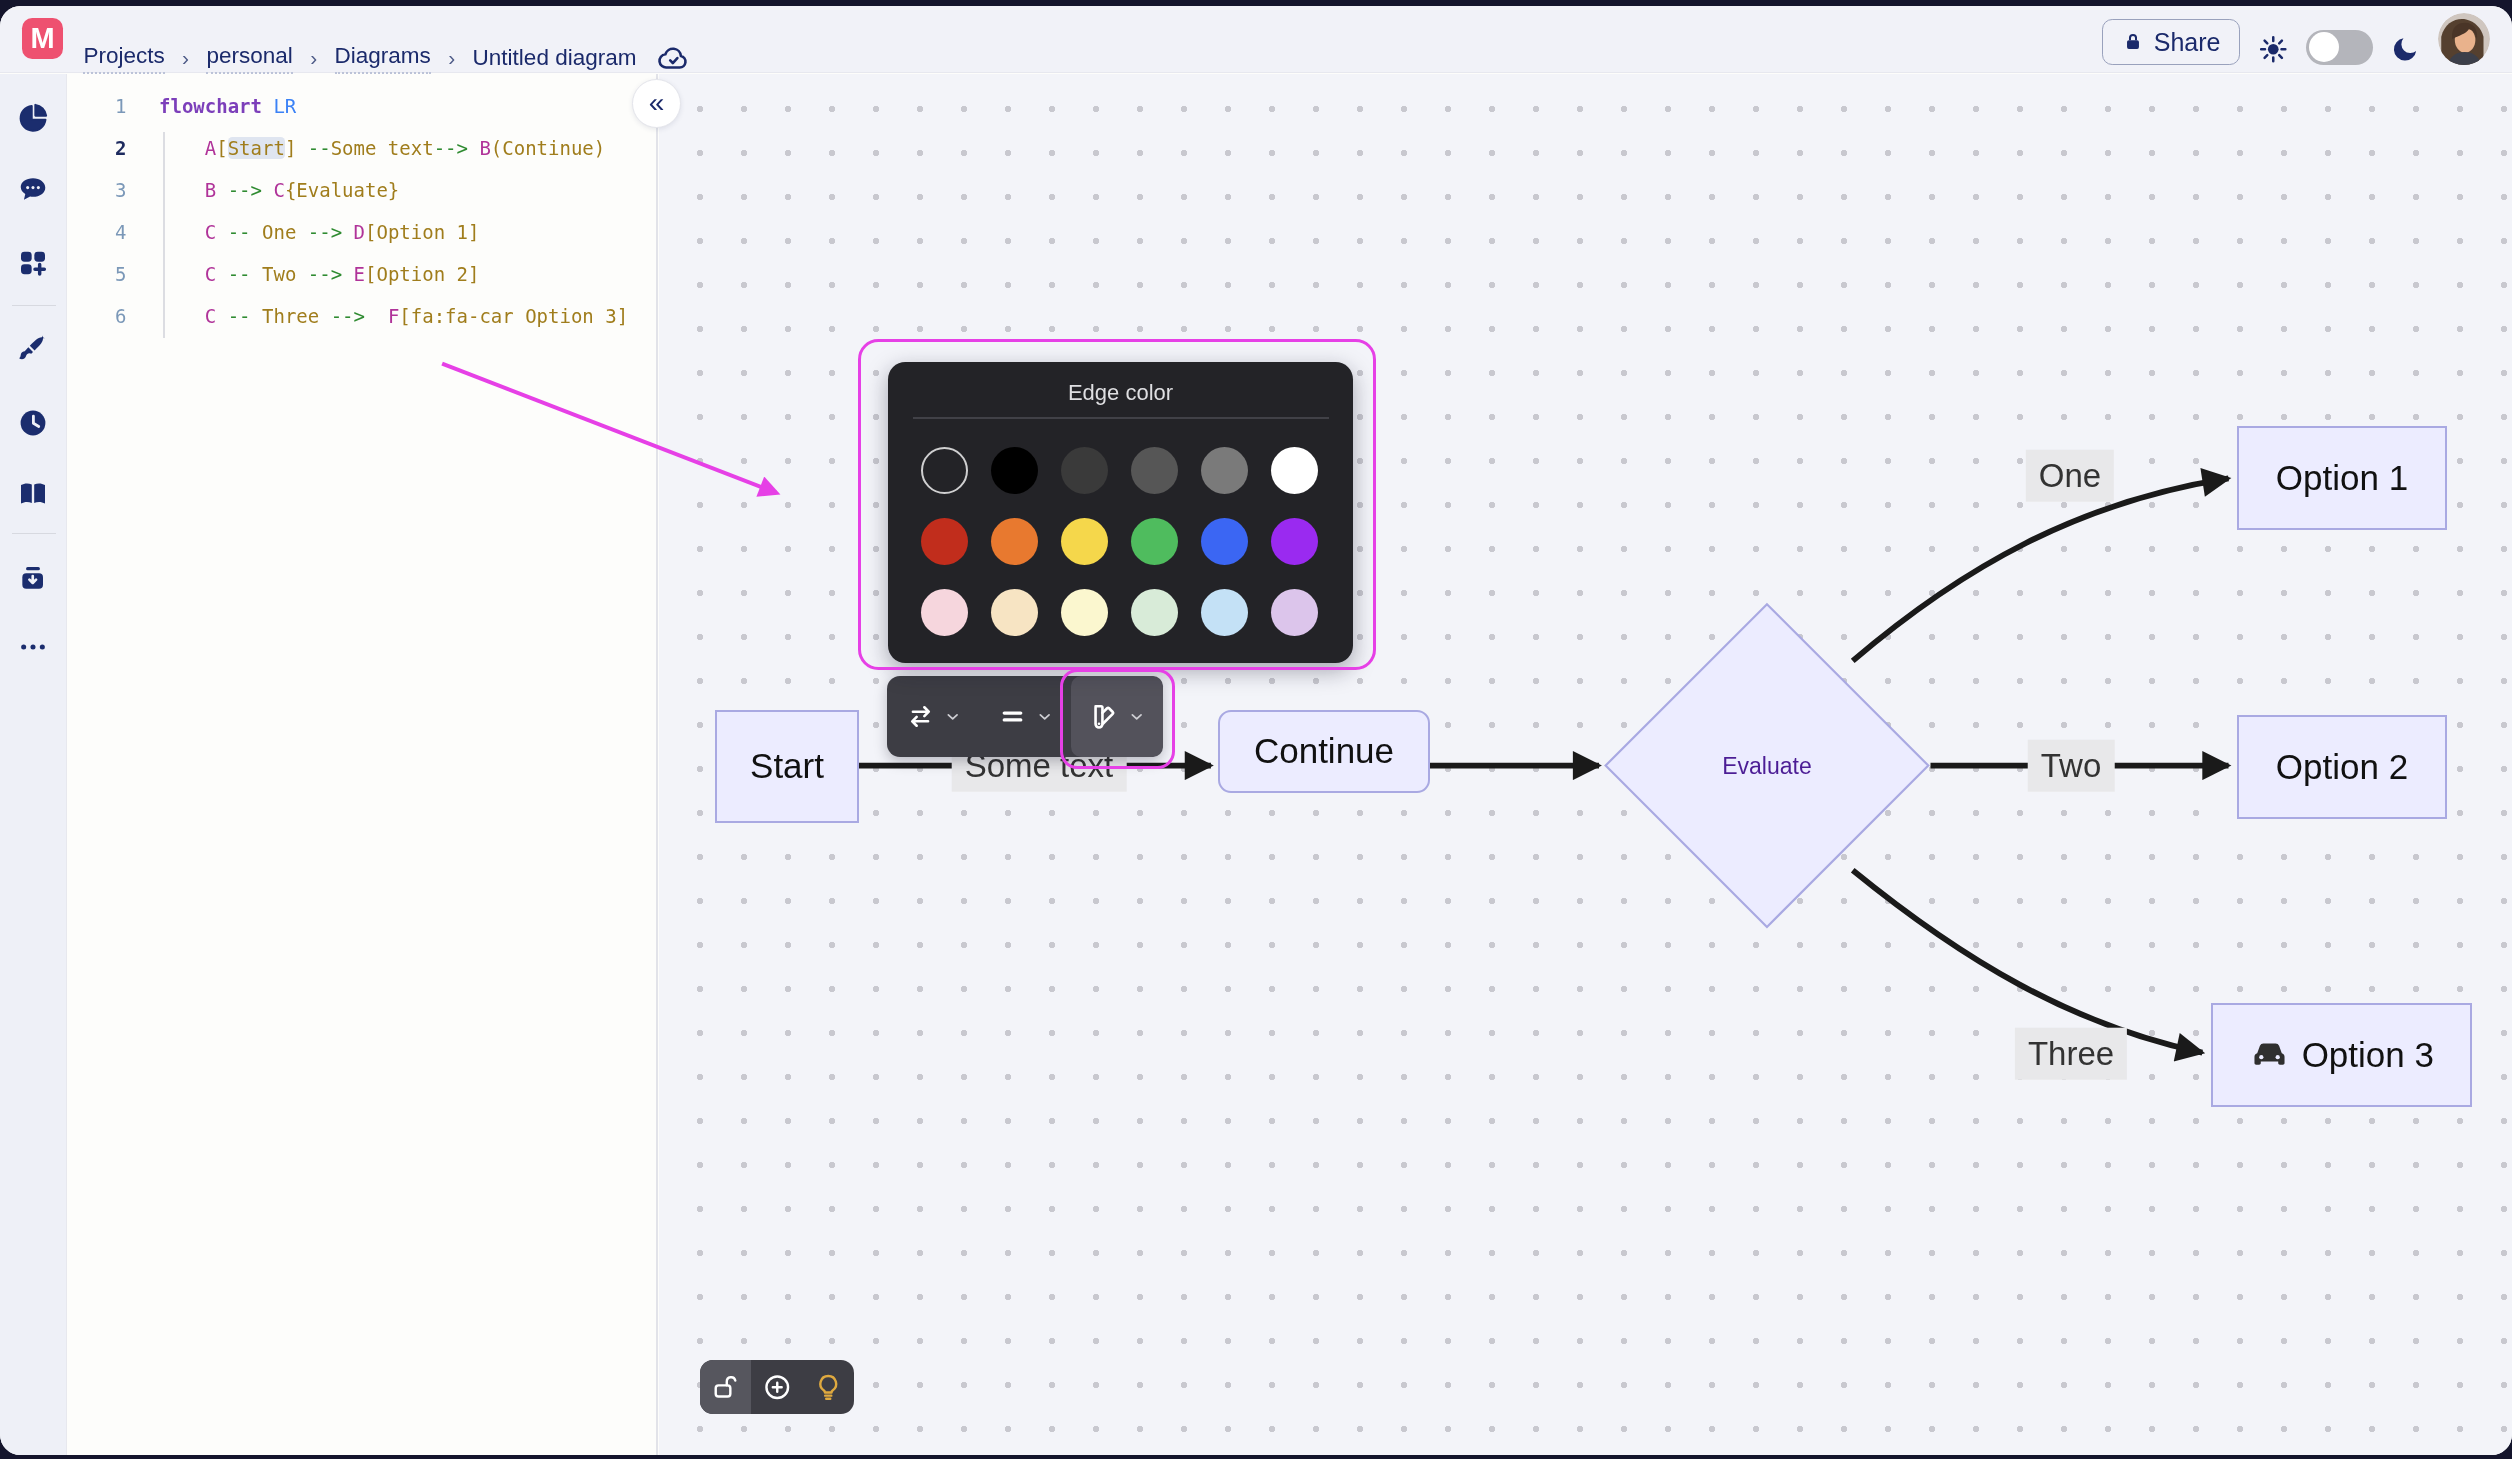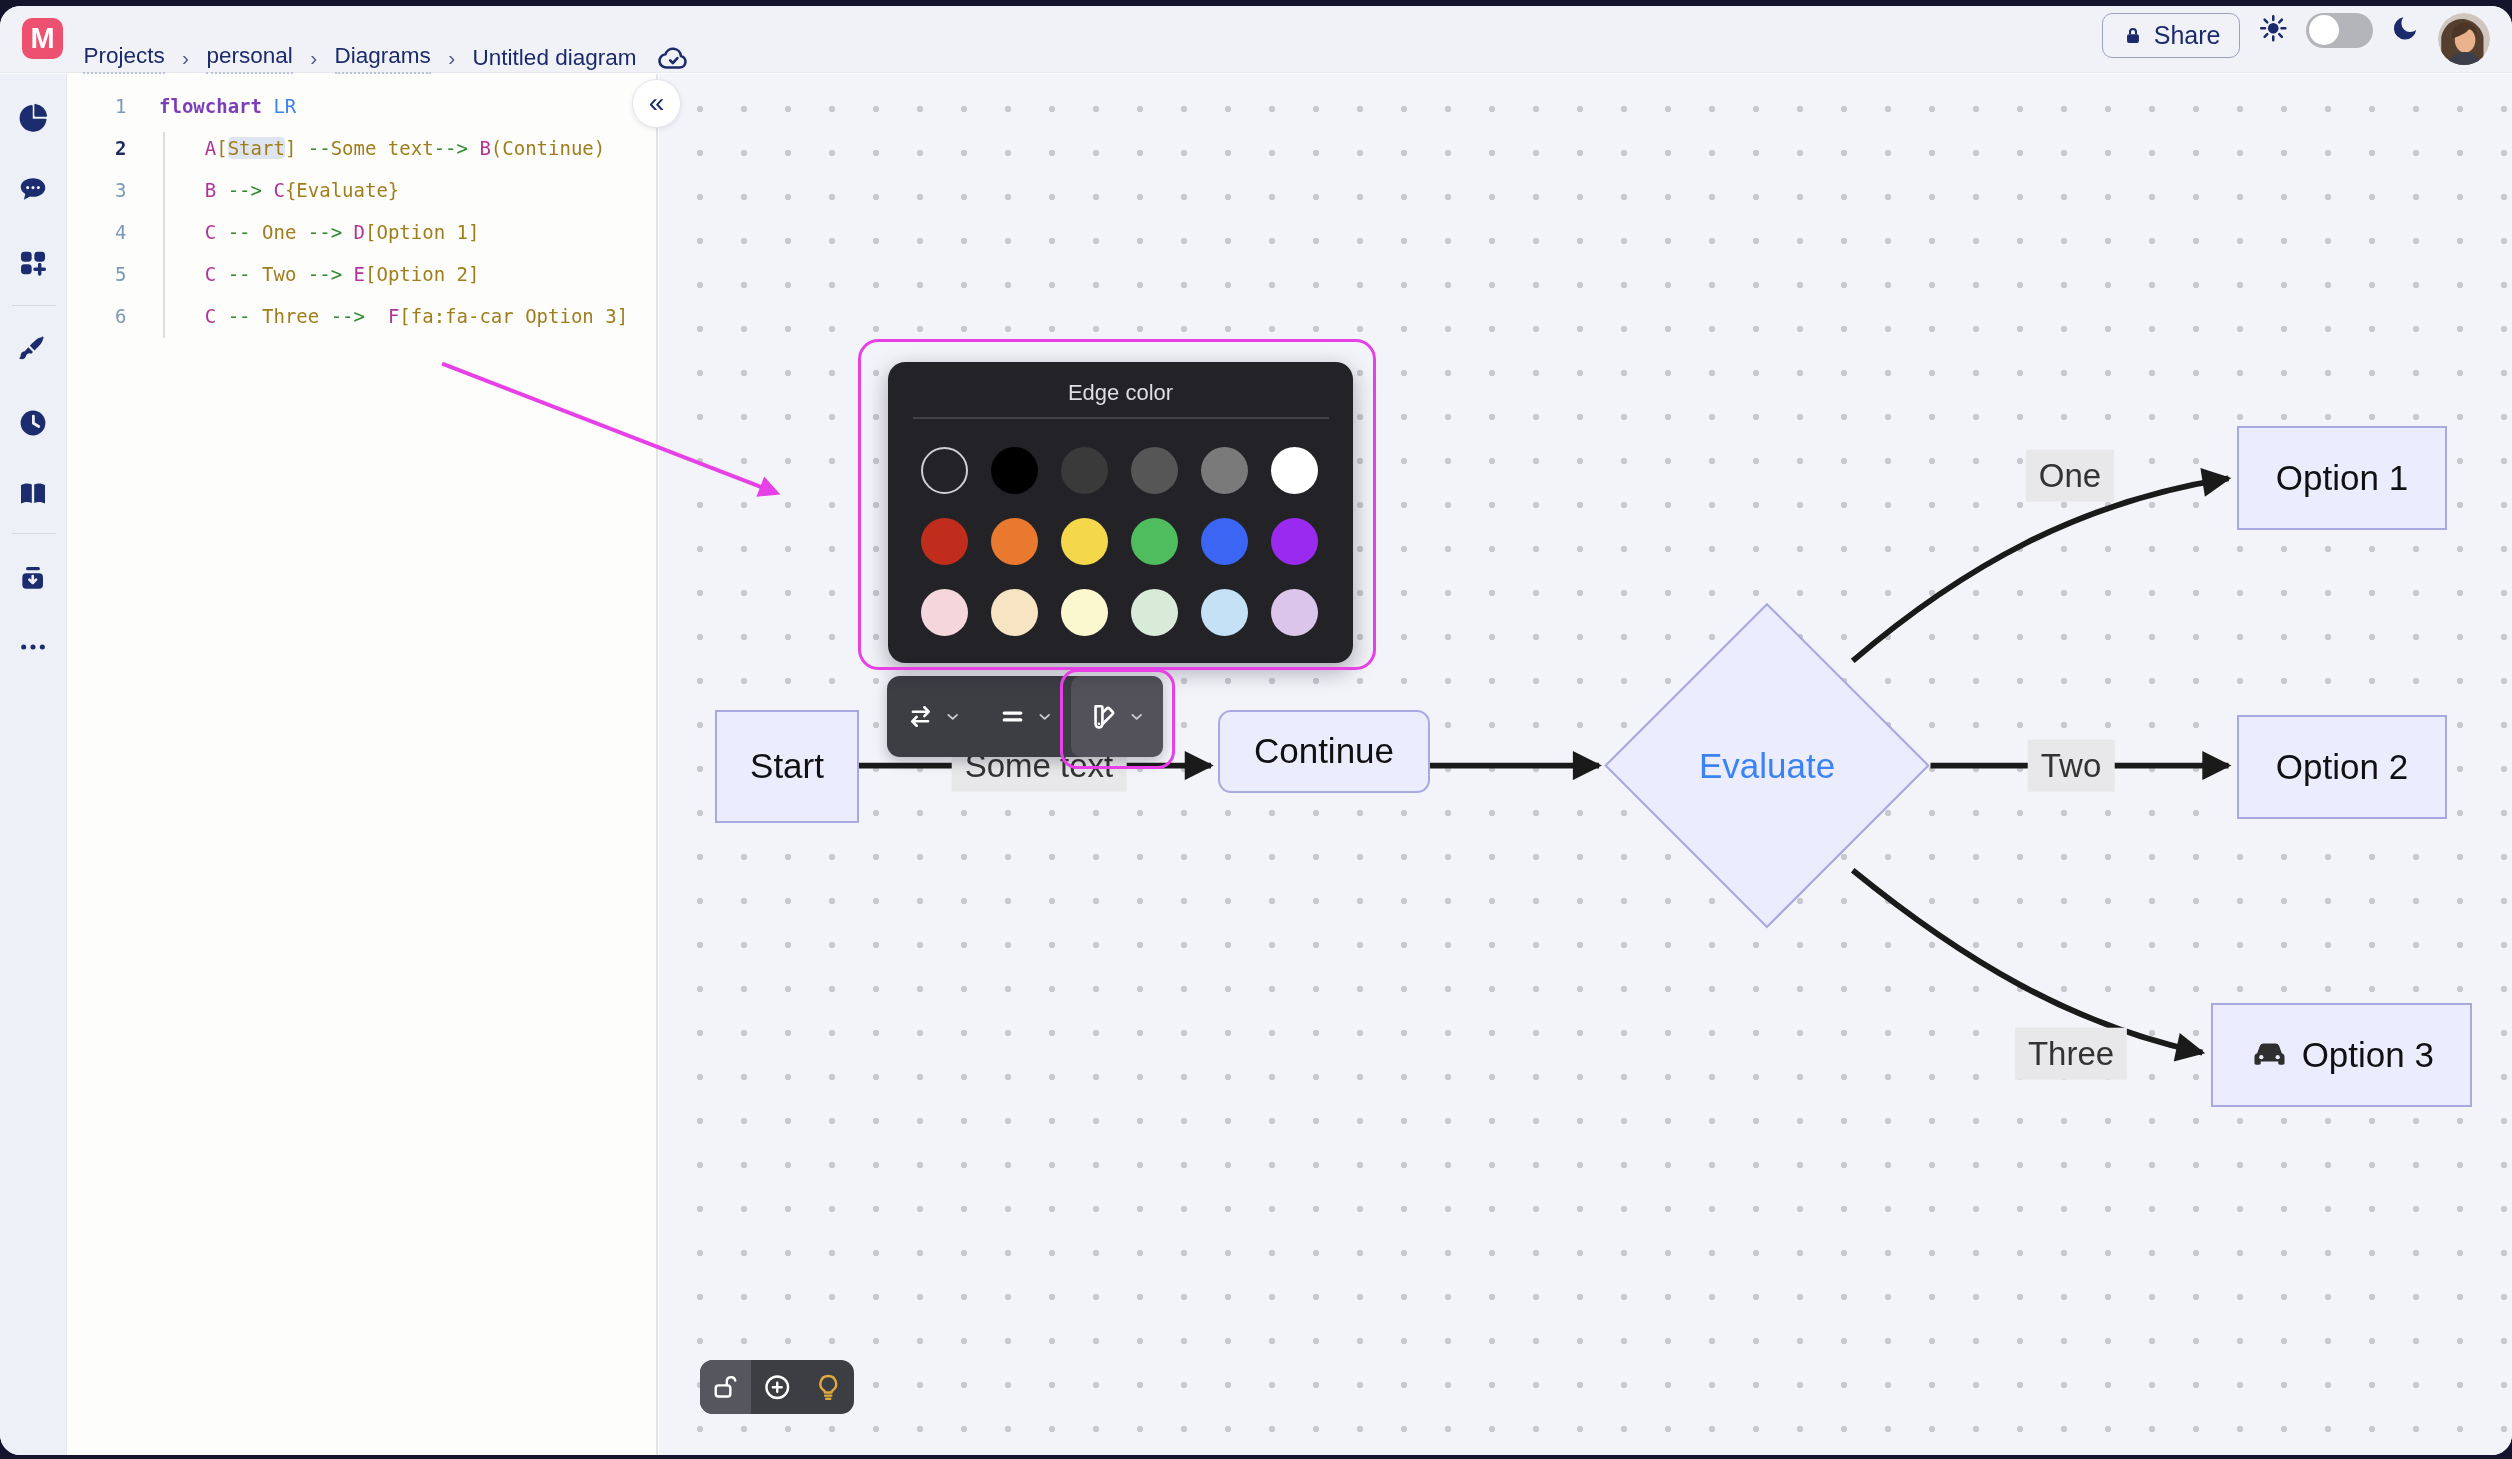--- a/index.html
+++ b/index.html
@@ -14,21 +14,21 @@
   .topbar { position:absolute; top:0; left:0; right:0; height:67px; background:#f1f2f8;
             border-bottom:1.5px solid #e7e8ef; display:flex; align-items:center;
             padding:0 22px; gap:20.4px; z-index:20; }
   .logo { width:41px; height:41px; border-radius:10.2px; background:#ee5170; color:#fff;
           display:flex; align-items:center; justify-content:center; font-size:29px;
           font-weight:bold; }
   .crumbs { display:flex; align-items:center; gap:17.4px; font-size:22.5px; color:#1b2a6b;margin-top:39px; }
   .crumb.link { border-bottom:2.2px dotted #bcc3d8; padding-bottom:2.9px; }
   .sep { color:#4d5a87; font-size:21px; }
   .cloud { width:33px; height:33px; margin-left:2.9px; }
-  .tright { margin-left:auto; display:flex; align-items:flex-start; gap:17.4px; }
+  .tright { margin-left:auto; display:flex; align-items:flex-end; gap:17.4px; }
   .share-btn { display:flex; align-items:center; gap:10.2px; border:1.8px solid #99a1bc;
                border-radius:10.2px; padding:7.3px 19px; color:#1b2a6b; font-size:25px;
                font-weight:500; background:transparent; cursor:pointer; }
   .sun, .moon { width:30.5px; height:30.5px; }
   .toggle { width:67px; height:35px; border-radius:17.4px; background:#b4b5bb; position:relative; }
   .knob { position:absolute; left:2.9px; top:2.2px; width:30.5px; height:30.5px; border-radius:50%;
           background:#fff; }
   .avatar { width:52px; height:52px; border-radius:50%; overflow:hidden; }
 
   
@@ -70,21 +70,21 @@
 
   .node { position:absolute; background:#ECECFF; border:2.2px solid #a9a9e2; color:#111;
           display:flex; align-items:center; justify-content:center; font-size:35px;
           z-index:3; }
   .node-start    { left:715px;  top:704px;  width:144px; height:113px; }
   .node-continue { left:1218px; top:704px;  width:212px; height:83px; border-radius:13px; }
   .node-opt1 { left:2237px; top:420px;  width:210px; height:104px; }
   .node-opt2 { left:2237px; top:709px;  width:210px; height:104px; }
   .node-opt3 { left:2211px; top:997px; width:261px; height:104px; gap:11.6px; }
   .diamond-label { position:absolute; left:1767px; top:760px; transform:translate(-50%,-50%);
-                   font-size:35px; color:#3b82f6; z-index:3; }
+                   font-size:23px; color:#4c1d95; z-index:3; }
   .car { width:41px; height:41px; flex:none; }
 
   .elabel { position:absolute; transform:translate(-50%,-50%); background:#e8e8ea;
             color:#333; font-size:33px; padding:7.3px 13px; z-index:4; white-space:nowrap; }
   .el-some  { left:1039px; top:760px; }
   .el-one   { left:2070px; top:470px; }
   .el-two   { left:2071px; top:760px; }
   .el-three { left:2071px; top:1048px; }
 
   

